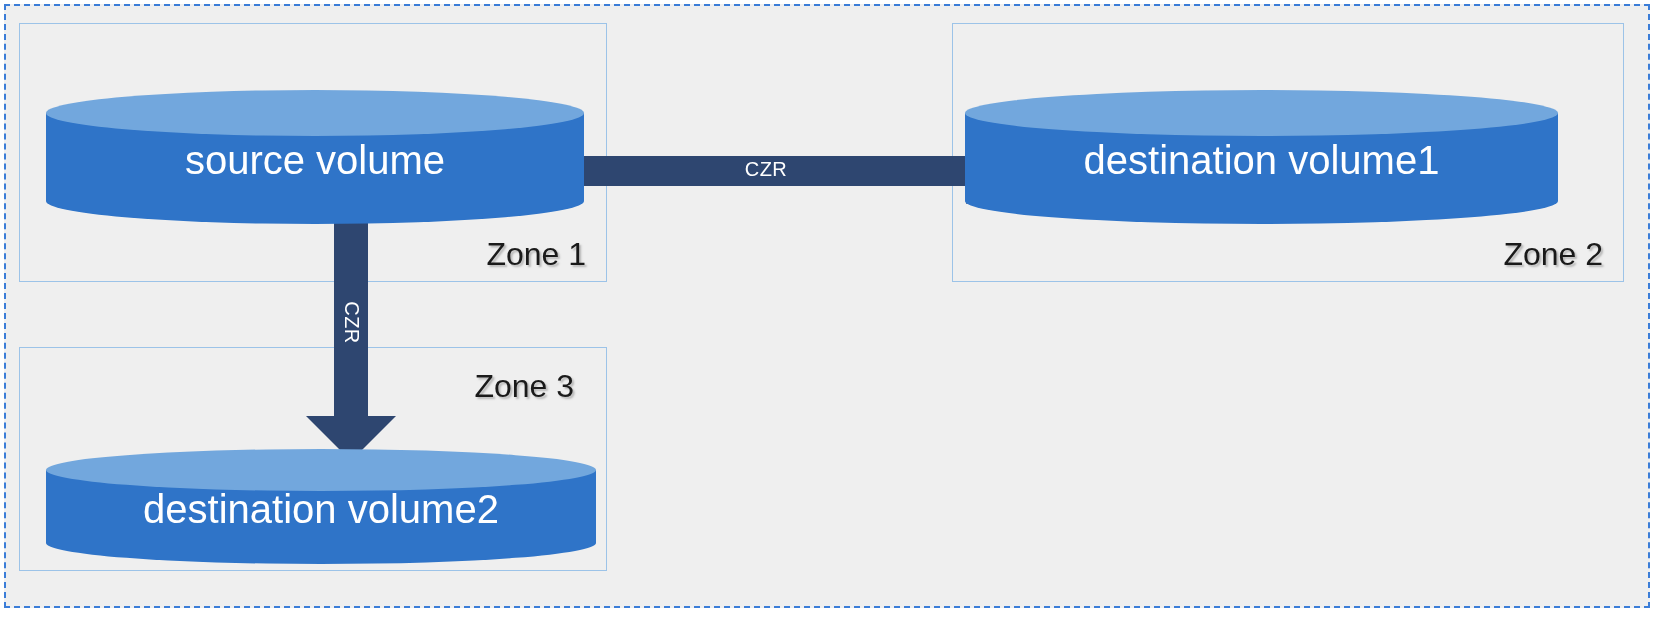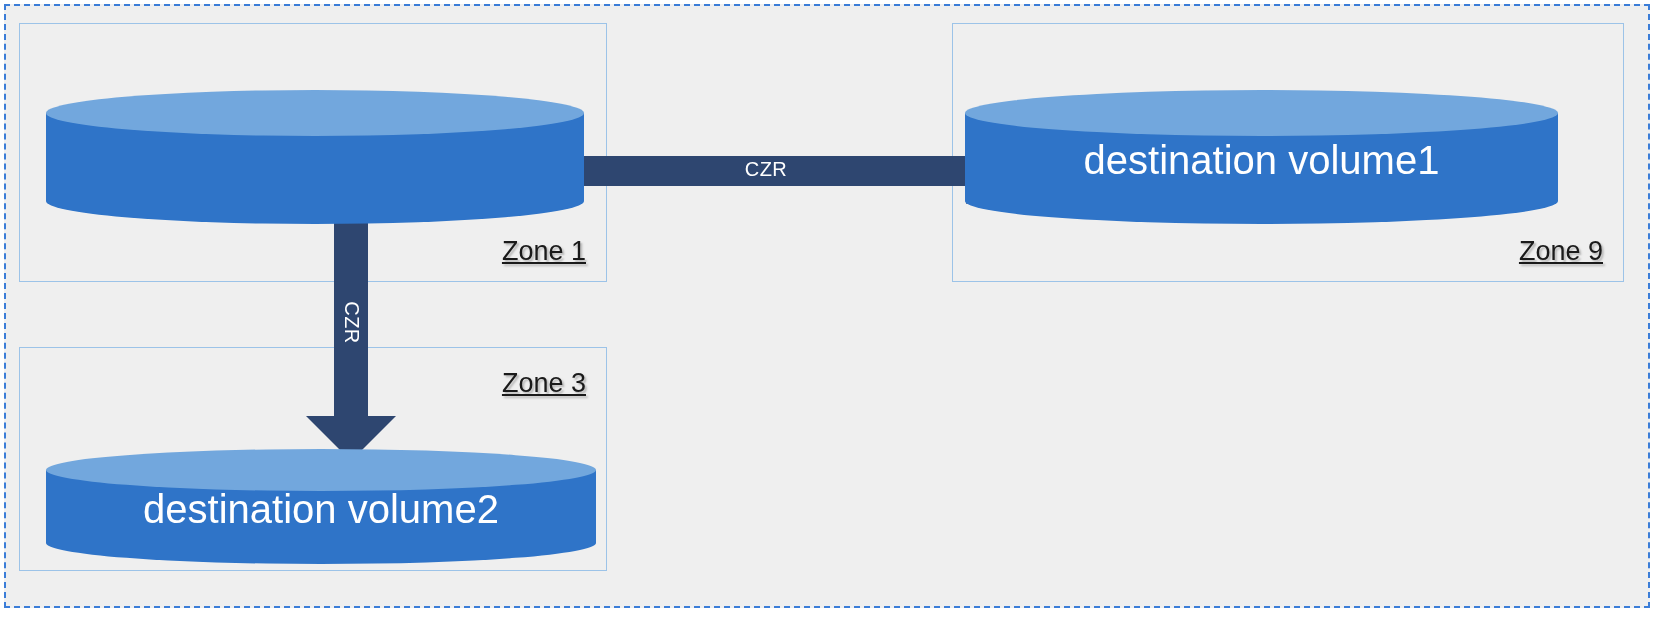--- a/index.html
+++ b/index.html
@@ -44,29 +44,28 @@
     box-sizing: border-box;
     background: #efefef;
     border: 1px solid #9cc3e8;
   }
   #zone1 { left: 13px;  top: 17px;  width: 588px; height: 259px; }
   #zone3 { left: 13px;  top: 341px; width: 588px; height: 224px; }
   #zone2 { left: 946px; top: 17px;  width: 672px; height: 259px; }
 
   .zone-label {
     position: absolute;
-    font-size: 27px;
+    font-size: 32px;
     color: #1a1a1a;
     text-shadow: 2px 2px 2px rgba(130,130,130,0.5);
     white-space: nowrap;
-    text-decoration: underline;
   }
   #zone1-label { right: 20px; top: 212px; }
   #zone2-label { right: 20px; top: 212px; }
-  #zone3-label { right: 20px; top: 20px;  }
+  #zone3-label { right: 32px; top: 20px;  }
 
   
   .cylinder {
     position: absolute;
   }
   .cyl-body {
     position: absolute;
     left: 0;
     right: 0;
     background: #2f74c8;
@@ -171,41 +170,42 @@
 
     <div class="zone" id="zone1">
       <span class="zone-label" id="zone1-label">Zone 1</span>
     </div>
 
     <div class="zone" id="zone3">
       <span class="zone-label" id="zone3-label">Zone 3</span>
     </div>
 
     <div class="zone" id="zone2">
-      <span class="zone-label" id="zone2-label">Zone 9</span>
+      <span class="zone-label" id="zone2-label">Zone 2</span>
     </div>
 
     <div class="arrow-h">
       <svg width="440" height="70" viewBox="0 0 440 70">
         <path d="M0,20 L390,20 L390,2 L438,35 L390,68 L390,50 L0,50 Z" fill="#2e4670"></path>
       </svg>
       <span class="arrow-h-label">CZR</span>
     </div>
 
     <div class="arrow-v">
       <svg width="110" height="252" viewBox="0 0 110 252">
         <path d="M38,0 L72,0 L72,205 L100,205 L55,250 L10,205 L38,205 Z" fill="#2e4670"></path>
       </svg>
       <span class="arrow-v-label">CZR</span>
     </div>
 
     <div class="cylinder" id="cyl-source">
       <div class="cyl-bottom"></div>
       <div class="cyl-body"></div>
       <div class="cyl-top"></div>
+      <span class="cyl-label">source volume</span>
     </div>
 
     <div class="cylinder" id="cyl-dest1">
       <div class="cyl-bottom"></div>
       <div class="cyl-body"></div>
       <div class="cyl-top"></div>
       <span class="cyl-label">destination volume1</span>
     </div>
 
     <div class="cylinder" id="cyl-dest2">

